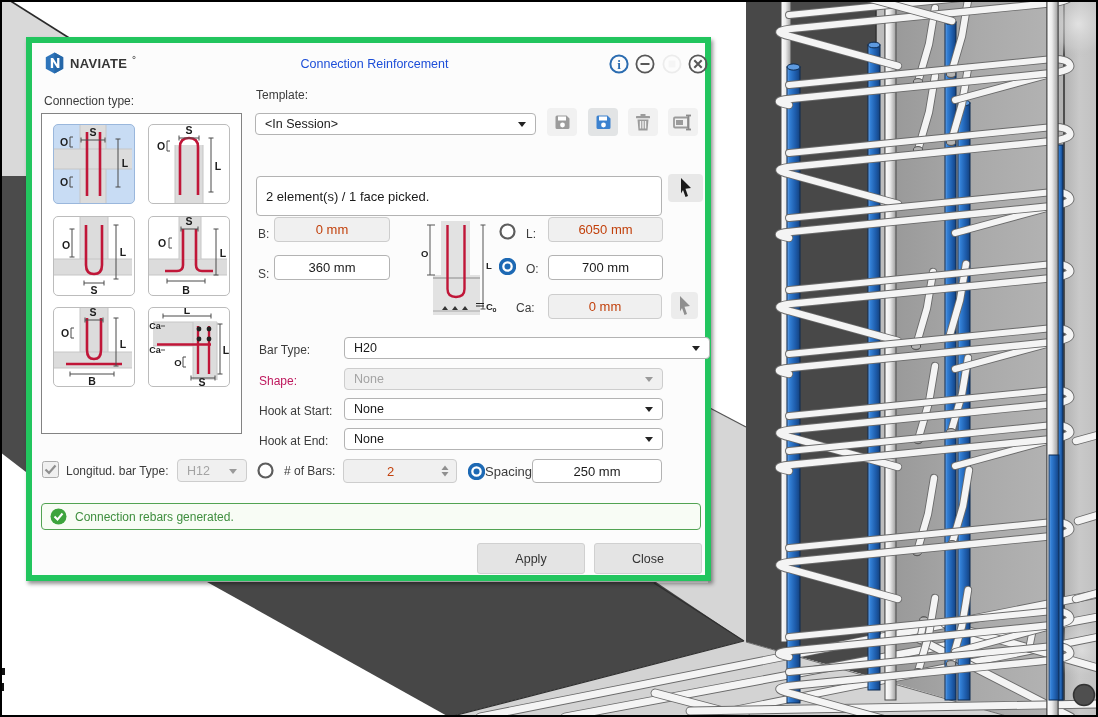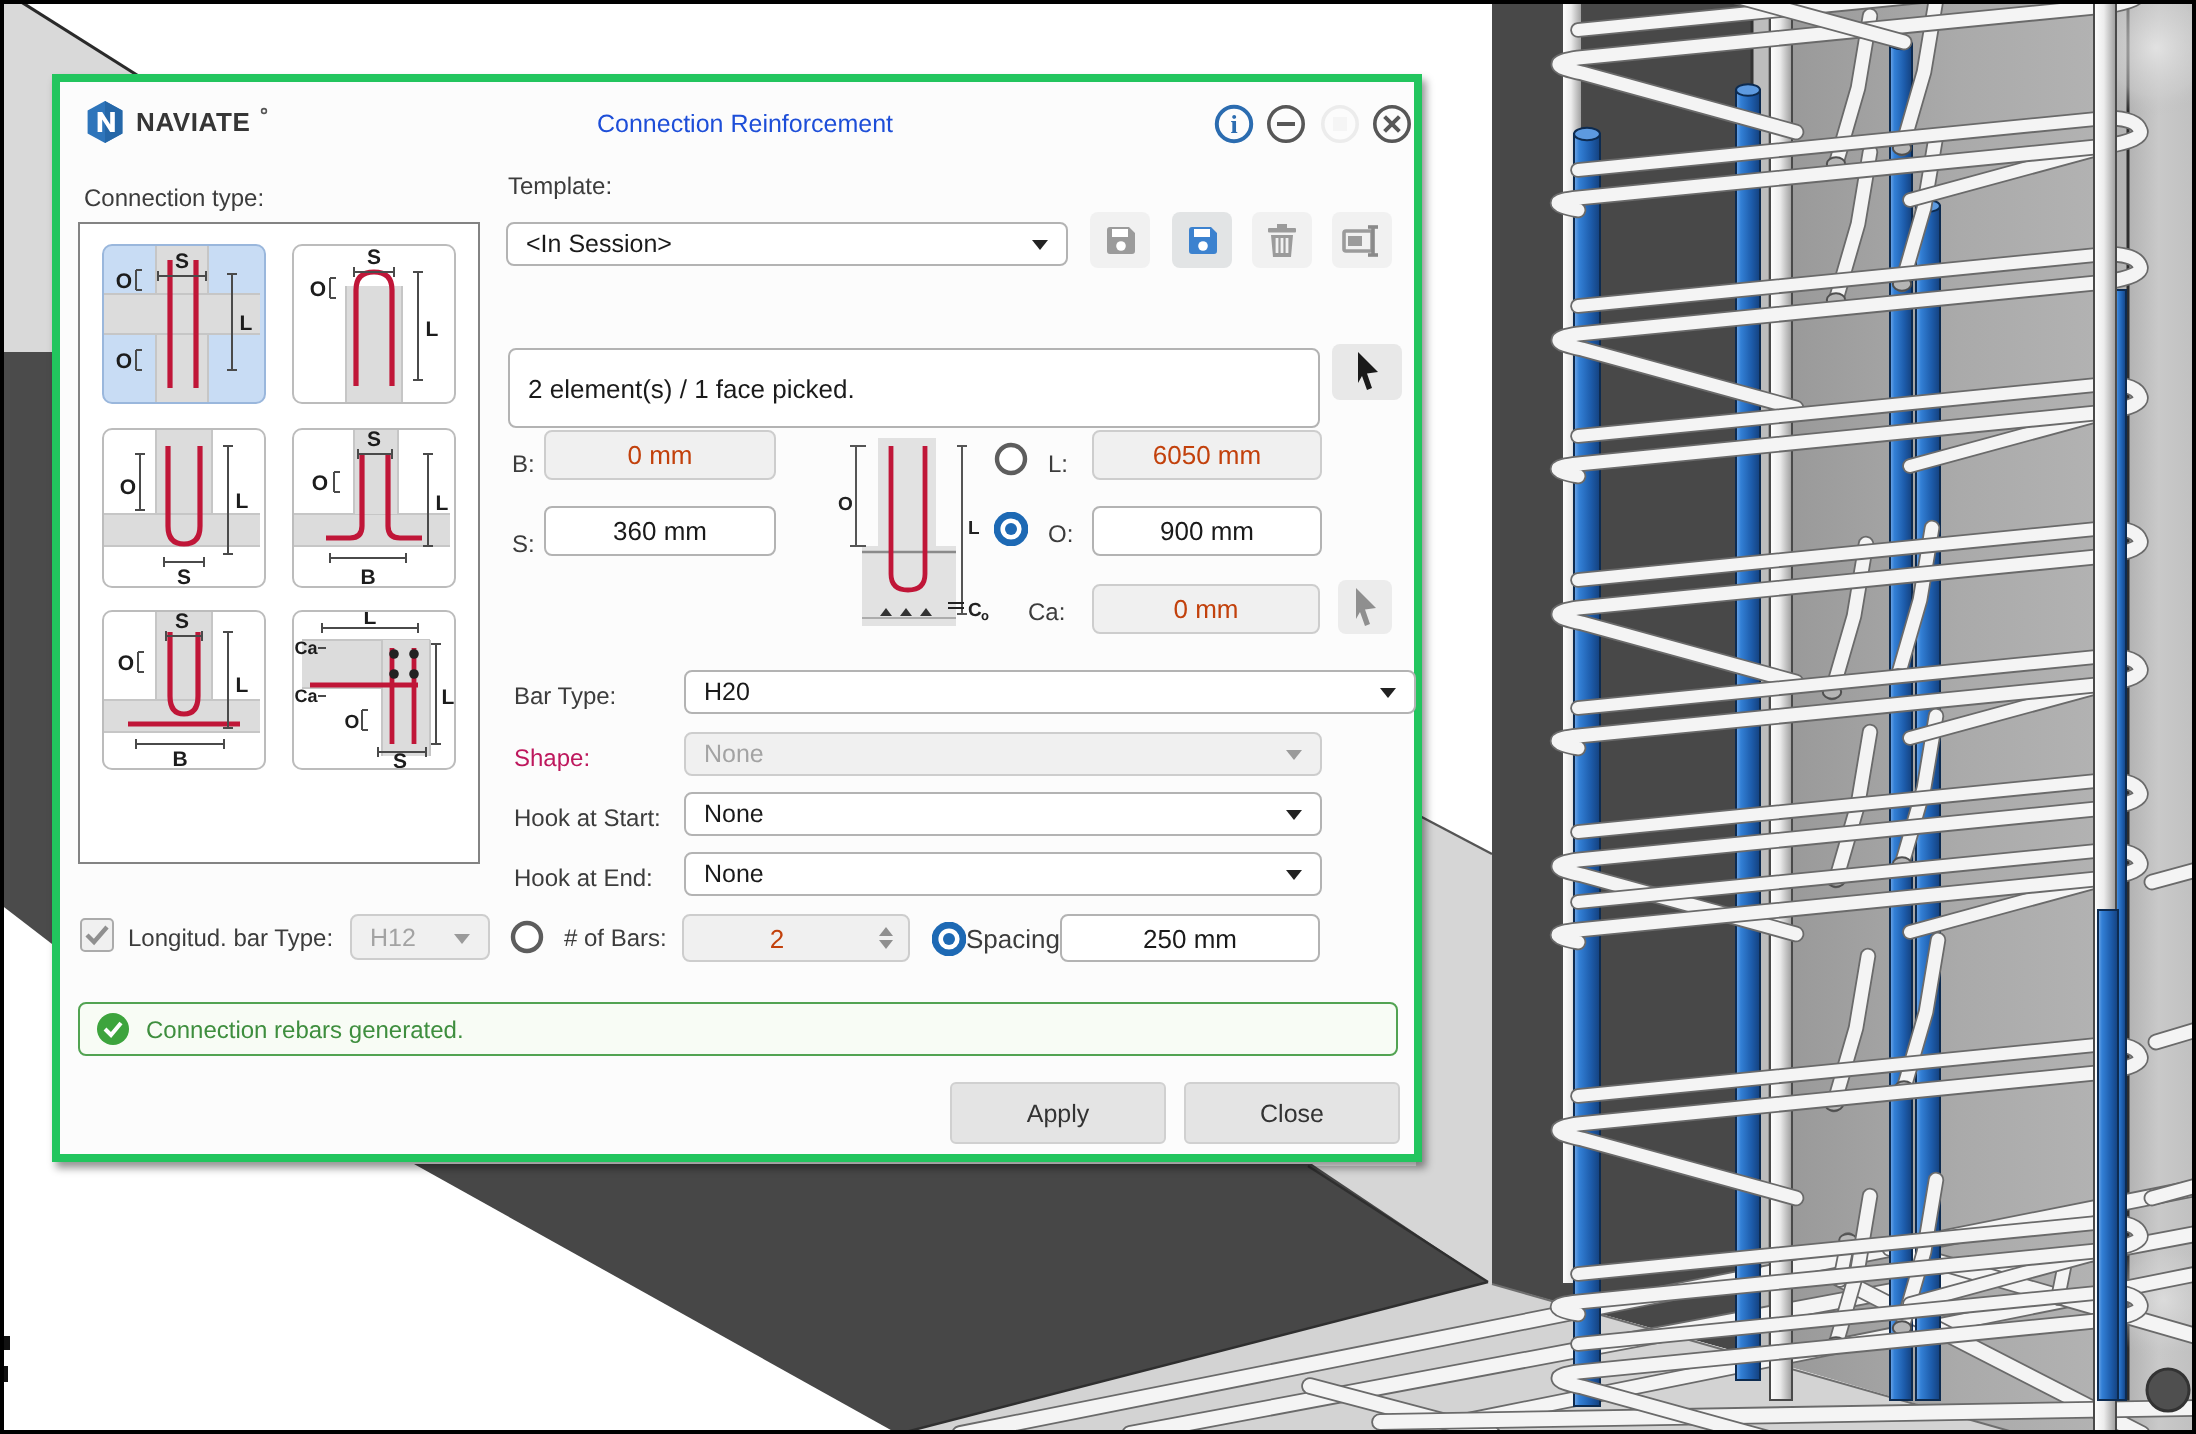--- a/index.html
+++ b/index.html
@@ -1,20 +1,20 @@
 <!DOCTYPE html>
 <html><head>
 <meta charset="utf-8">
 <style>
   html,body{margin:0;padding:0;}
   body{width:1098px;height:717px;position:relative;overflow:hidden;background:#fff;
        font-family:"Liberation Sans", sans-serif;}
   #bg{position:absolute;left:0;top:0;width:1098px;height:717px;}
   #dlg{position:absolute;left:26px;top:37px;width:685px;height:544px;background:#fcfcfc;
-       border:4px solid #22c55e;box-shadow:2px 3px 4px rgba(0,0,0,0.42);box-sizing:border-box;}
+       border:6px solid #22c55e;box-shadow:2px 3px 4px rgba(0,0,0,0.42);box-sizing:border-box;}
   .lbl{position:absolute;font-size:12px;color:#3c3c3c;white-space:nowrap;}
   .inp{position:absolute;box-sizing:border-box;border:1px solid #b3b3b3;border-radius:4px;
        background:#fff;font-size:13px;color:#1a1a1a;display:flex;align-items:center;}
   .inp.c{justify-content:center;}
   .inp.dis{background:#f0f0f0;border-color:#cdcdcd;color:#c2410c;}
   .combo{position:absolute;box-sizing:border-box;border:1px solid #b3b3b3;border-radius:4px;
        background:#fff;font-size:12.5px;color:#1a1a1a;display:flex;align-items:center;padding-left:9px;}
   .combo:after{content:"";position:absolute;right:9px;top:50%;margin-top:-2px;border:4px solid transparent;
        border-top:5px solid #222;}
   .combo.dis{background:#f0f0f0;border-color:#cdcdcd;color:#a3a3a3;}
@@ -464,21 +464,21 @@
 <svg class="radio-svg" style="position:absolute;left:467px;top:180px" width="17" height="17" viewBox="0 0 17 17">
       <circle cx="8.5" cy="8.5" r="7" fill="#fff" stroke="#5d5d5d" stroke-width="2.2"></circle>
     </svg>
 <div class="lbl" style="left:494px;top:184px">L:</div>
 <div class="inp dis c" style="left:516px;top:174px;width:115px;height:25px">6050 mm</div>
 <svg class="radio-svg" style="position:absolute;left:467px;top:215px" width="17" height="17" viewBox="0 0 17 17">
       <circle cx="8.5" cy="8.5" r="7" fill="#fff" stroke="#1d69b4" stroke-width="3.4"></circle>
       <circle cx="8.5" cy="8.5" r="3" fill="#1d69b4"></circle>
     </svg>
 <div class="lbl" style="left:494px;top:219px">O:</div>
-<div class="inp c" style="left:516px;top:212px;width:115px;height:25px">900 mm</div>
+<div class="inp c" style="left:516px;top:212px;width:115px;height:25px">700 mm</div>
 <div class="lbl" style="left:484px;top:258px">Ca:</div>
 <div class="inp dis c" style="left:516px;top:251px;width:114px;height:25px">0 mm</div>
 <div class="icobtn" style="left:639px;top:249px;width:27px;height:27px;background:#ececec">
       <svg width="20" height="22" viewBox="0 0 20 22">
         <polygon points="5,1 15,11 9.5,11.8 12,19 9.5,20 7,13 5,16.5" fill="#8f8f8f"></polygon>
       </svg>
     </div>
 <div class="lbl" style="left:227px;top:300px">Bar Type:</div>
 <div class="combo" style="left:312px;top:294px;width:366px;height:22px">H20</div>
 <div class="lbl" style="left:227px;top:331px;color:#be185d">Shape:</div>

